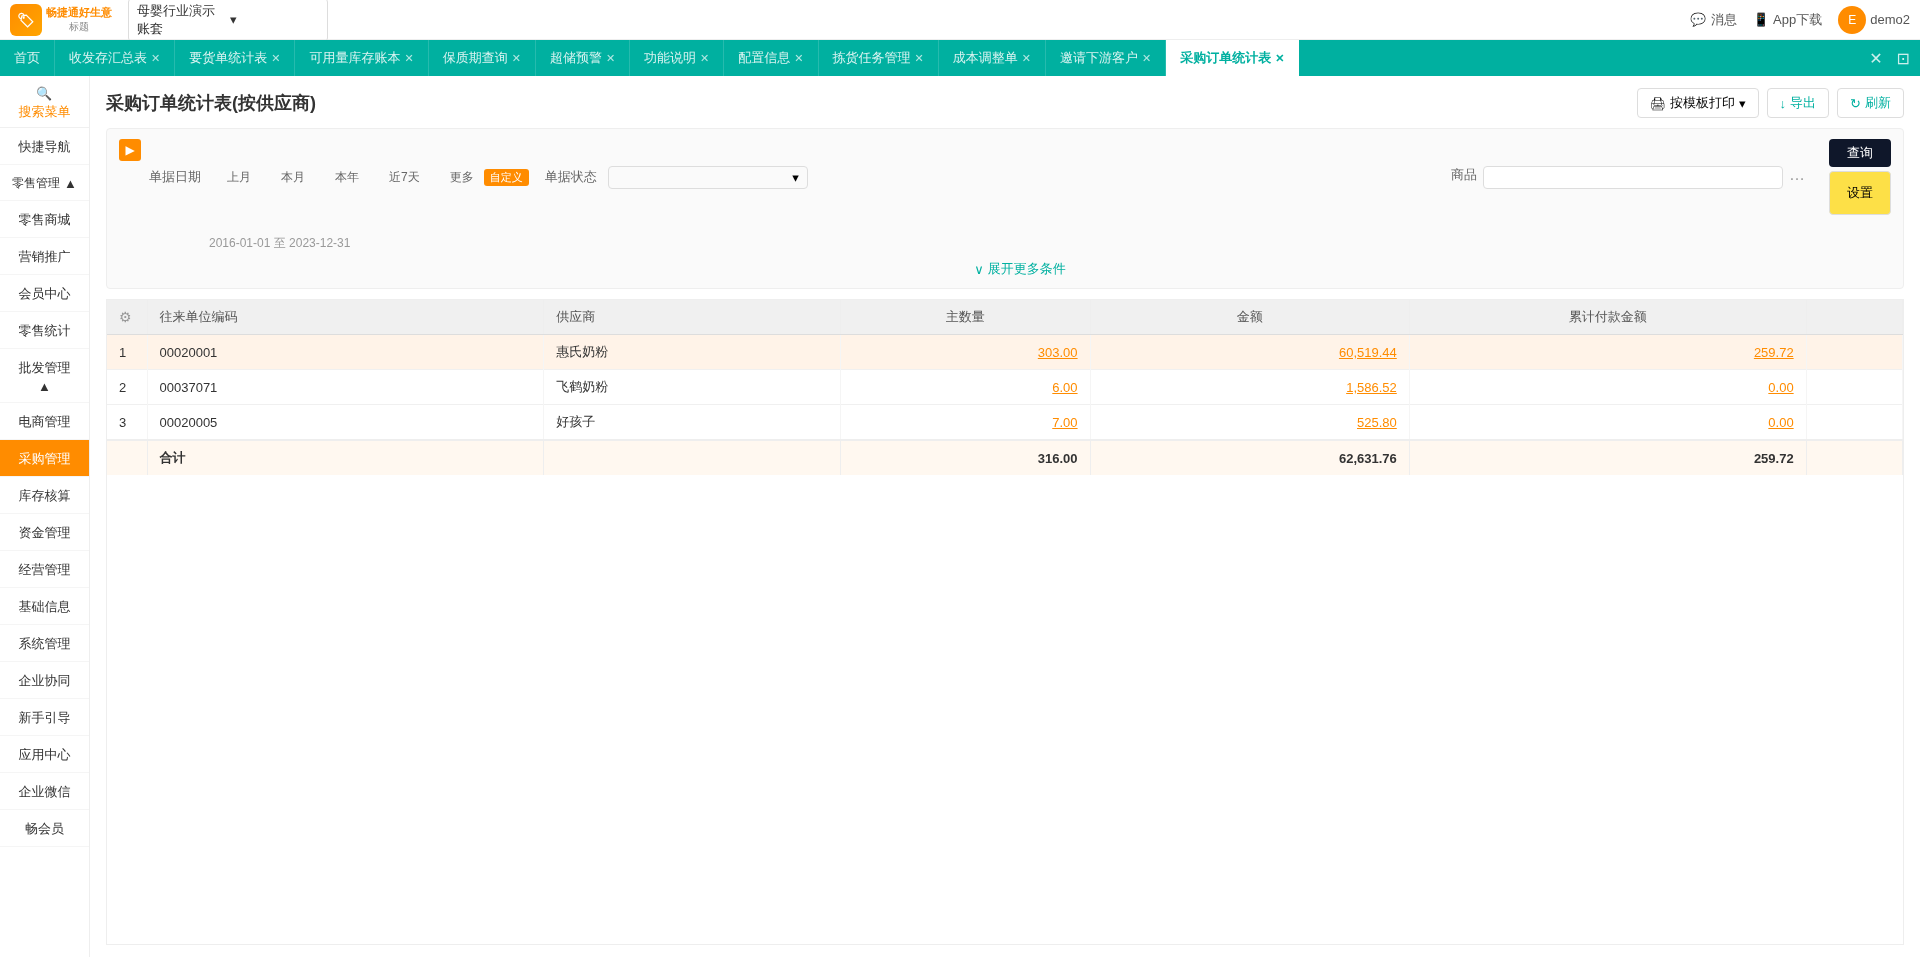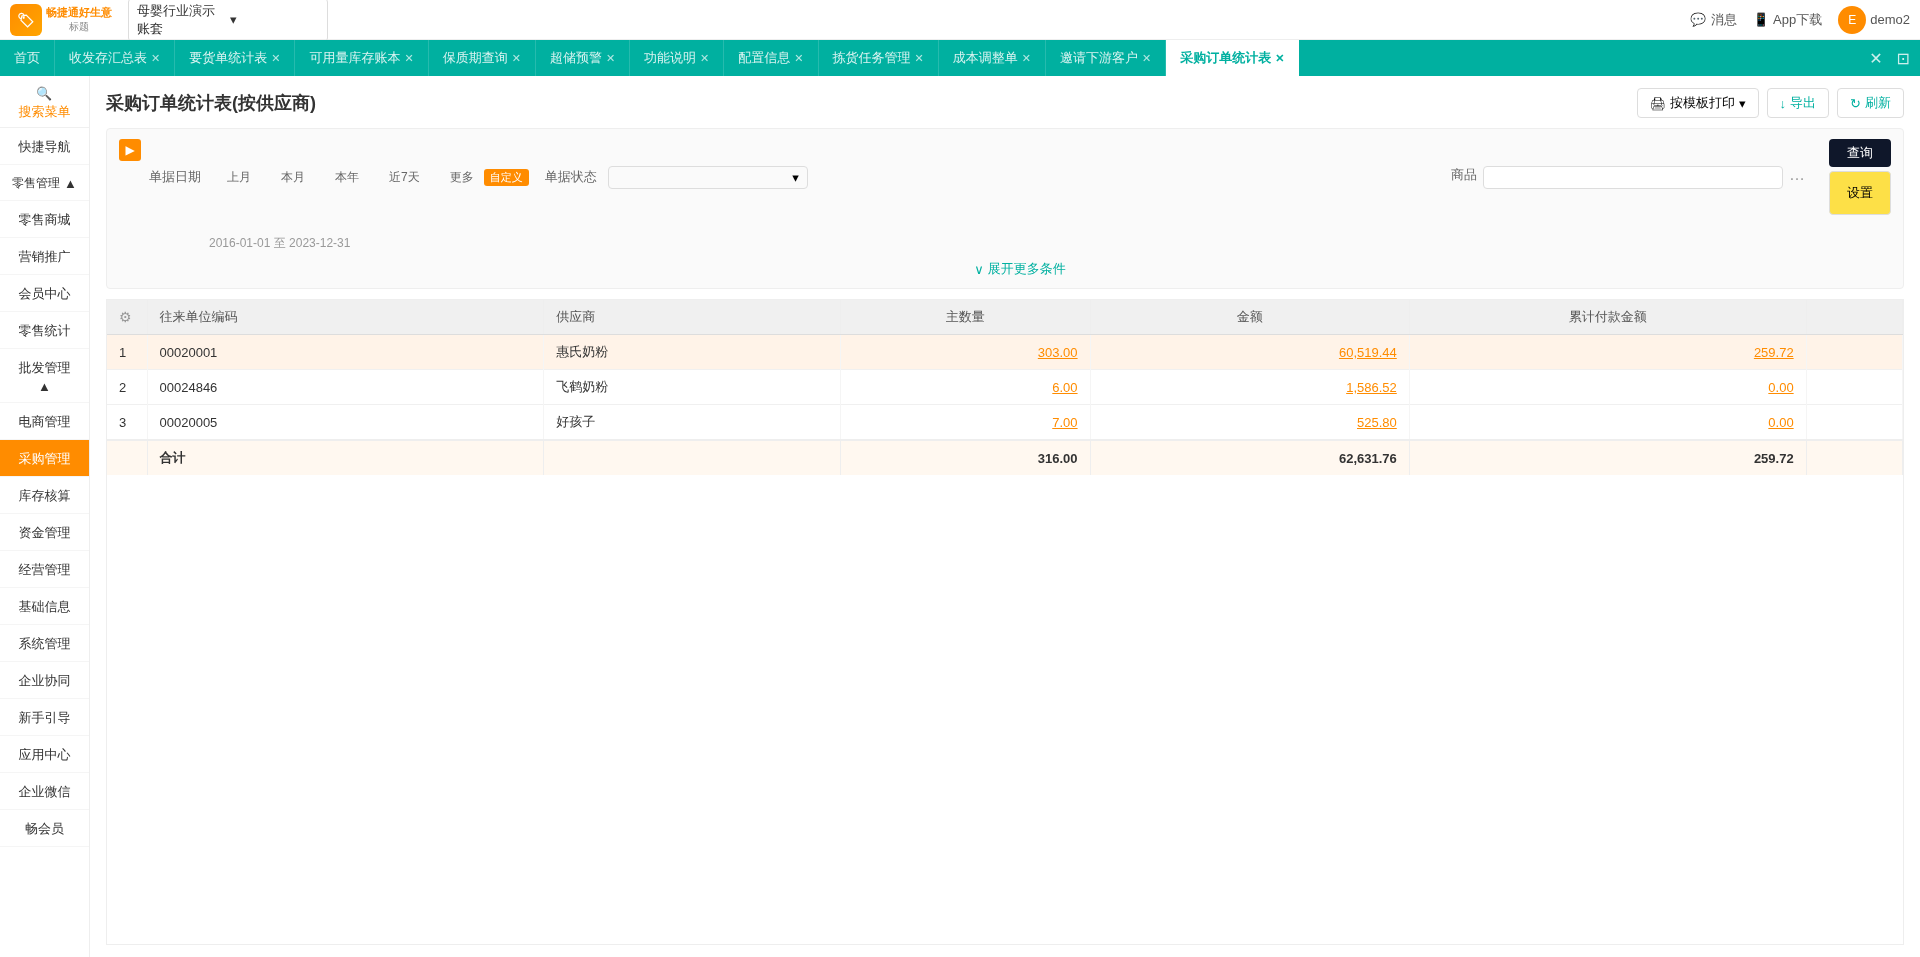--- a/index.html
+++ b/index.html
@@ -526,21 +526,21 @@
               <td>1</td>
               <td>00020001</td>
               <td>惠氏奶粉</td>
               <td class="link-cell">303.00</td>
               <td class="link-cell">60,519.44</td>
               <td class="link-cell">259.72</td>
               <td></td>
             </tr>
             <tr>
               <td>2</td>
-              <td>00024846</td>
+              <td>00037071</td>
               <td>飞鹤奶粉</td>
               <td class="link-cell">6.00</td>
               <td class="link-cell">1,586.52</td>
               <td class="link-cell">0.00</td>
               <td></td>
             </tr>
             <tr>
               <td>3</td>
               <td>00020005</td>
               <td>好孩子</td>

